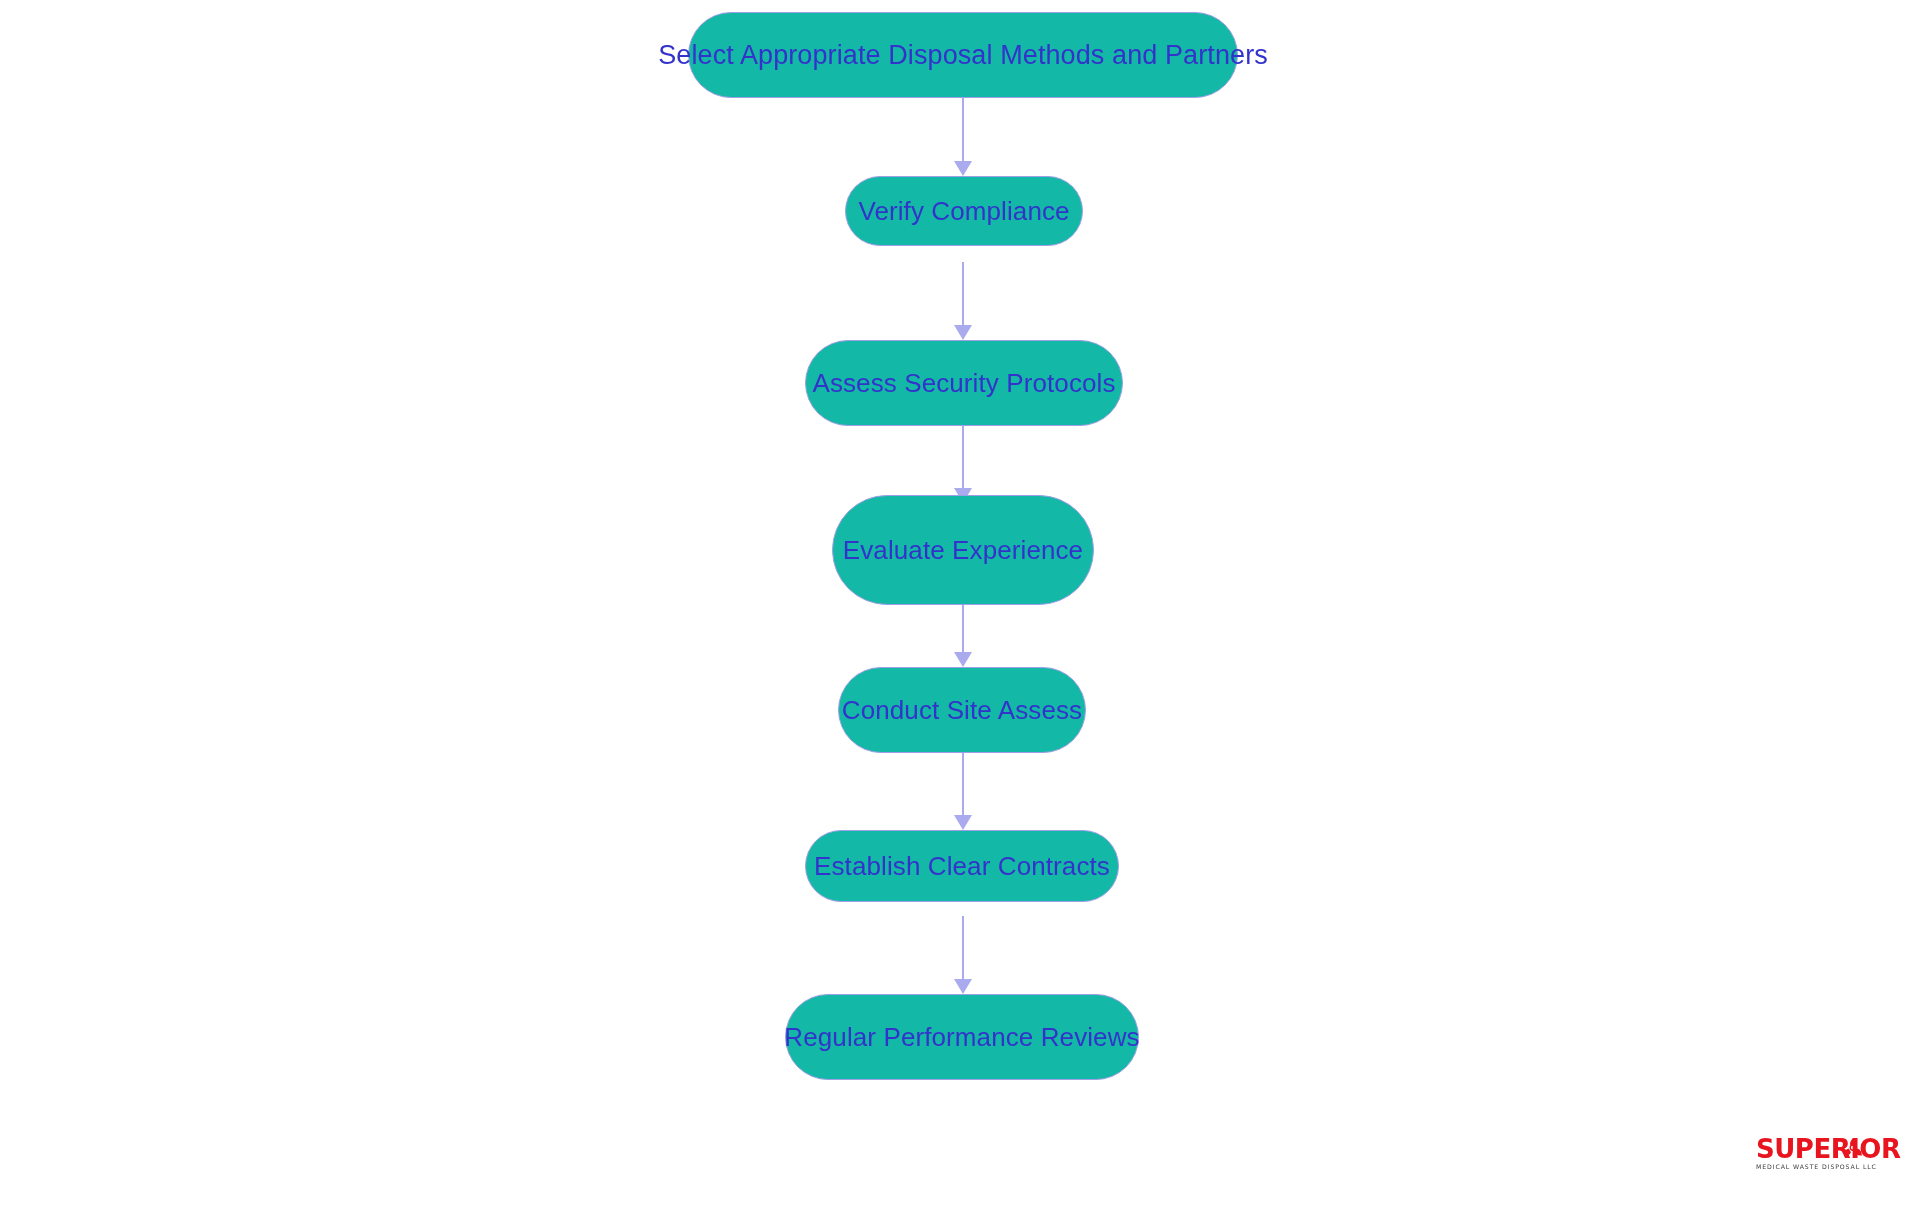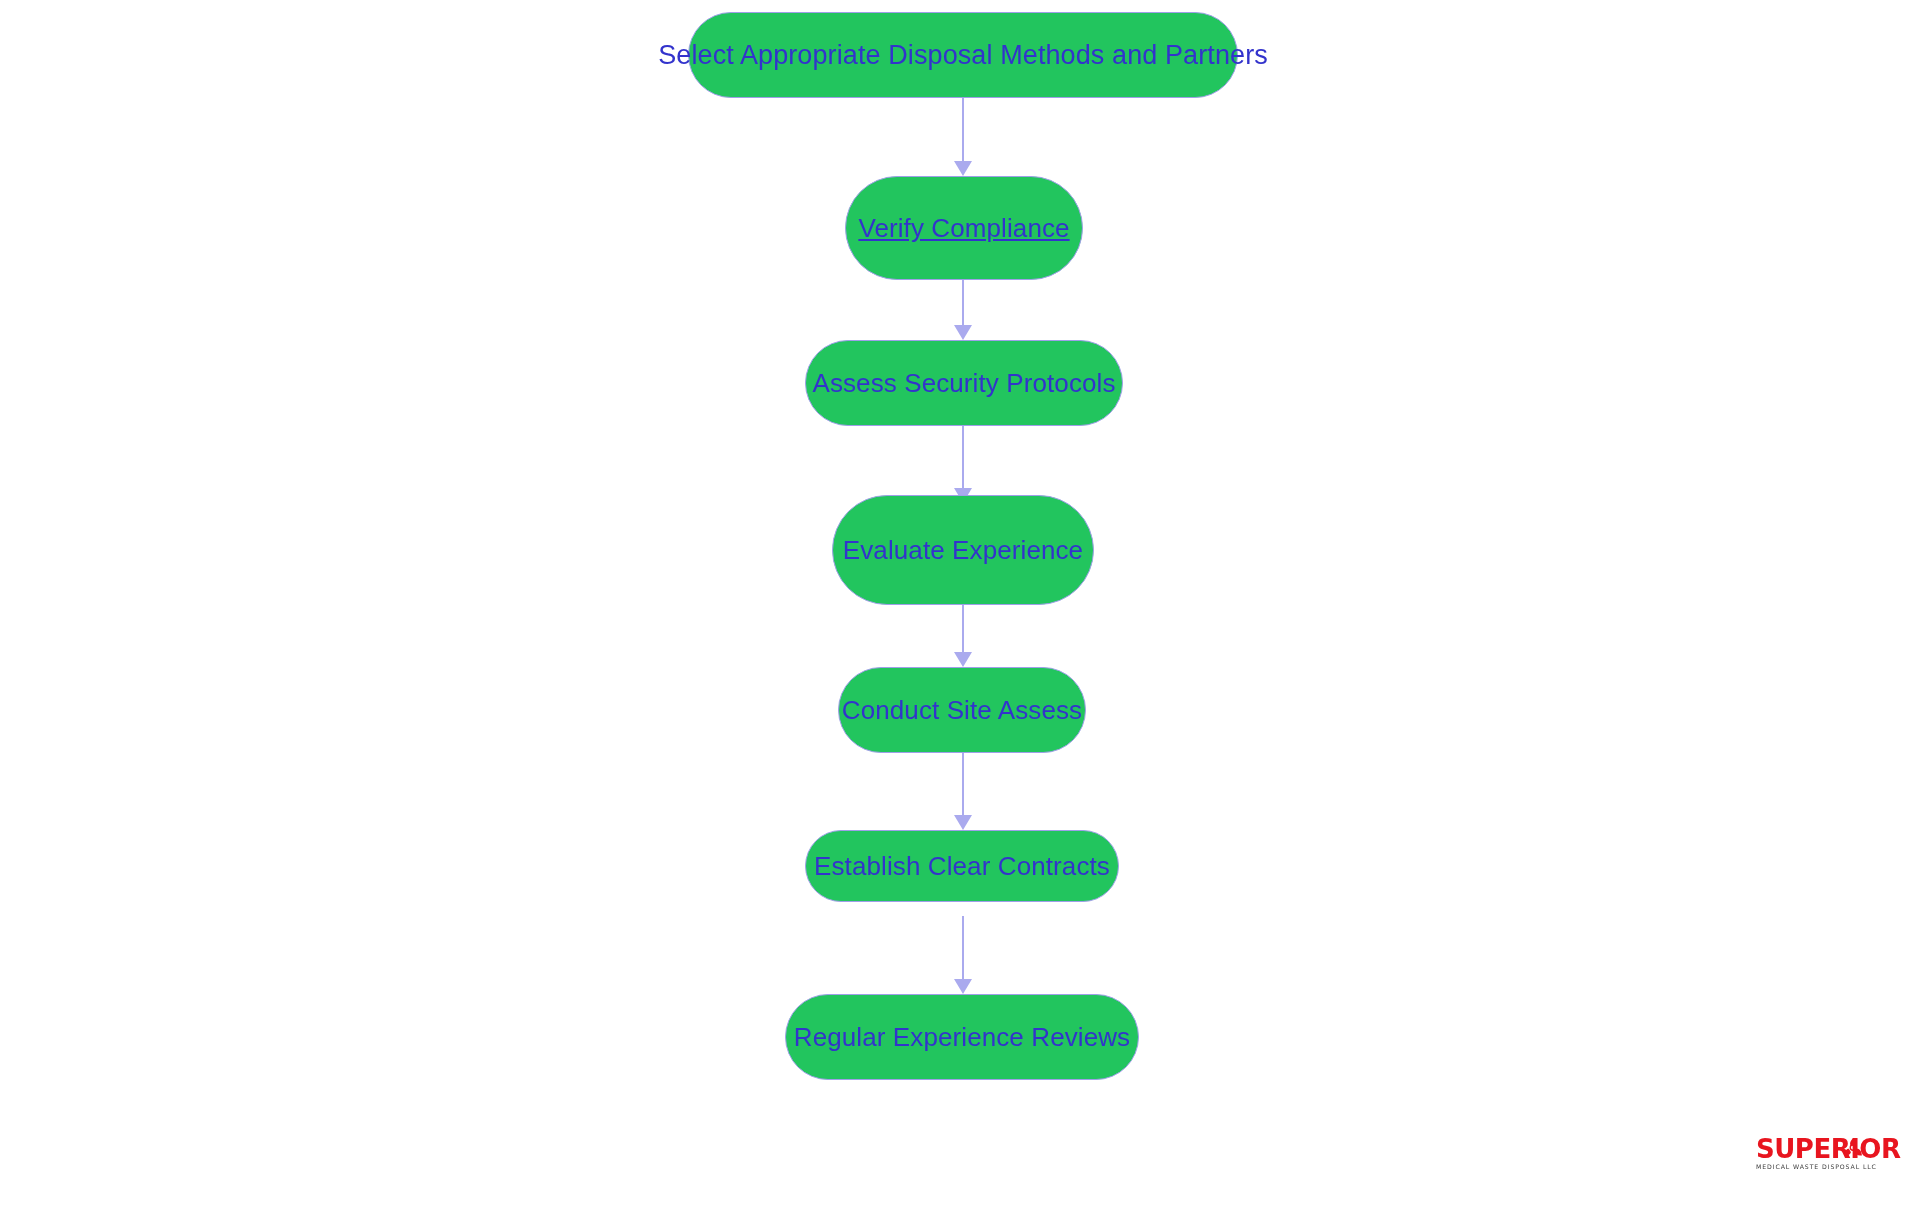--- a/index.html
+++ b/index.html
@@ -21,21 +21,21 @@
     width: 1920px;
     height: 1215px;
   }
 
   .flow-node {
     position: absolute;
     box-sizing: border-box;
     display: flex;
     align-items: center;
     justify-content: center;
-    background: #22c55e;
+    background: #14b8a6;
     border: 1.6px solid #9f9fe8;
     border-radius: 999px;
     color: #3333cc;
     font-size: 26px;
     font-weight: 400;
     letter-spacing: 0.1px;
     white-space: nowrap;
     font-family: "Liberation Sans", sans-serif;
   }
 
@@ -108,31 +108,31 @@
   <div class="arrowhead" style="left:954px; top:652px;"></div>
 
   <div class="connector" style="left:961.8px; top:753px; height:63px;"></div>
   <div class="arrowhead" style="left:954px; top:815px;"></div>
 
   <div class="connector" style="left:961.8px; top:916px; height:64px;"></div>
   <div class="arrowhead" style="left:954px; top:979px;"></div>
 
   <div class="flow-node" style="left:688px; top:12px; width:550px; height:86px; font-size:27px;">Select Appropriate Disposal Methods and Partners</div>
 
-  <div class="flow-node" style="left:845px; top:176px; width:238px; height:104px;text-decoration:underline;">Verify Compliance</div>
+  <div class="flow-node" style="left:845px; top:176px; width:238px; height:70px;">Verify Compliance</div>
 
   <div class="flow-node" style="left:805px; top:340px; width:318px; height:86px;">Assess Security Protocols</div>
 
   <div class="flow-node" style="left:832px; top:495px; width:262px; height:110px;">Evaluate Experience</div>
 
   <div class="flow-node" style="left:838px; top:667px; width:248px; height:86px;">Conduct Site Assess</div>
 
   <div class="flow-node" style="left:805px; top:830px; width:314px; height:72px;">Establish Clear Contracts</div>
 
-  <div class="flow-node" style="left:785px; top:994px; width:354px; height:86px;">Regular Experience Reviews</div>
+  <div class="flow-node" style="left:785px; top:994px; width:354px; height:86px;">Regular Performance Reviews</div>
 
 </div>
 
 <div id="brand-logo">
   <span id="brand-wordmark">SUPERIOR</span>
   <span class="biohazard-wrap">
     <svg viewBox="0 0 64 64" width="22" height="23" aria-hidden="true">
       <circle cx="32" cy="29" r="8" fill="none" stroke="#e8151f" stroke-width="4"></circle>
       <path d="M32 2 C22 12 22 20 26 24 L38 24 C42 20 42 12 32 2 Z" fill="#e8151f"></path>
       <path d="M6 52 C8 38 14 33 20 33 L26 43 C24 49 18 54 6 52 Z" fill="#e8151f"></path>

